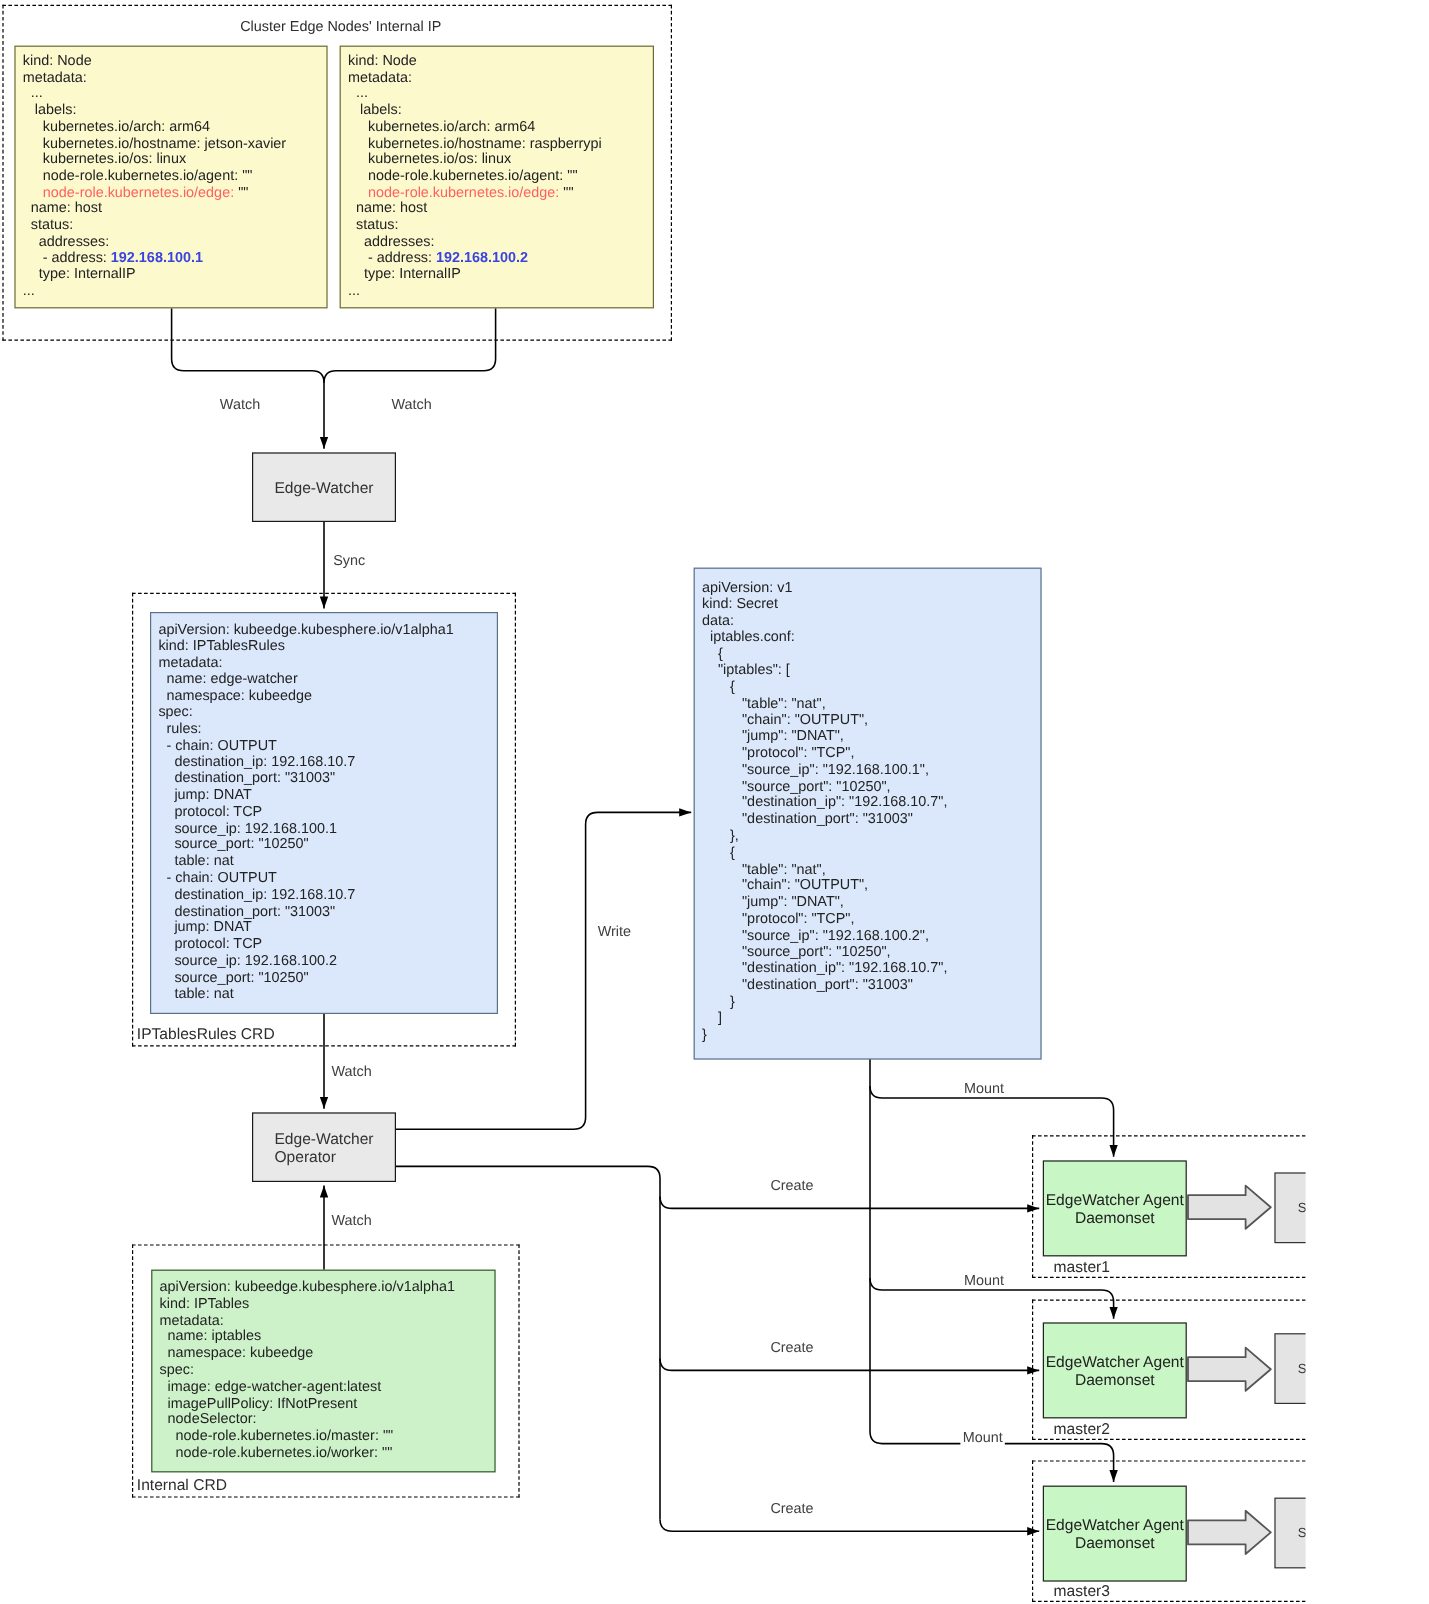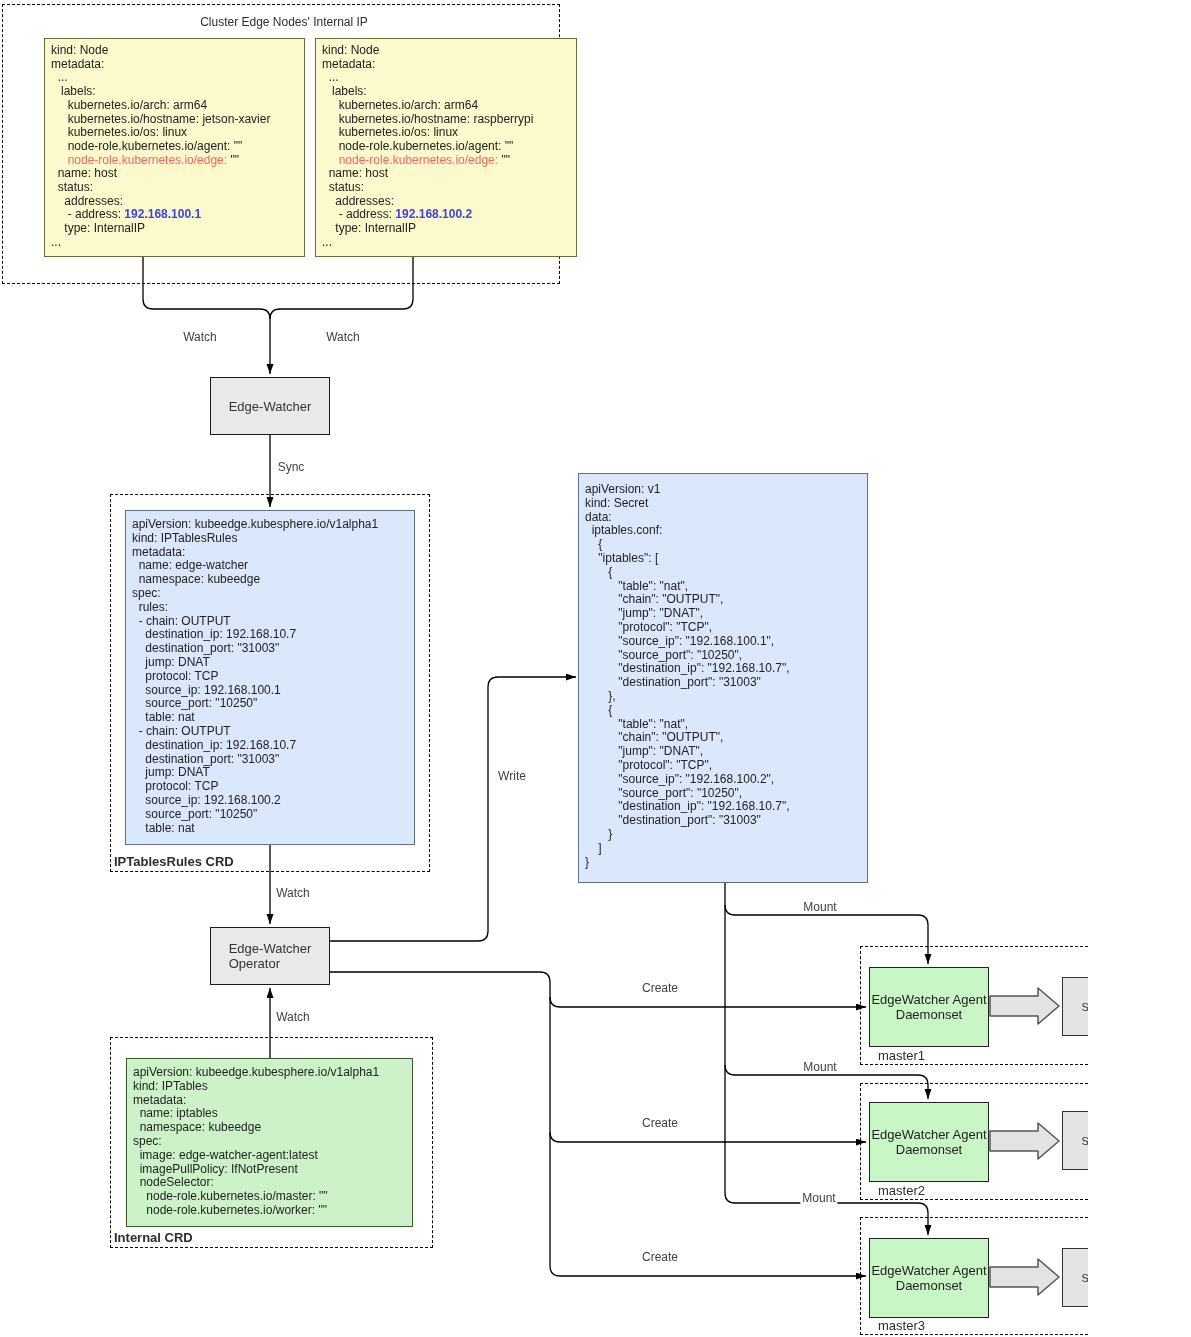--- a/index.html
+++ b/index.html
@@ -1,40 +1,40 @@
 <!DOCTYPE html>
 <html><head>
 <meta charset="utf-8">
 <style>
   html,body{margin:0;padding:0;background:#fff;}
   #canvas{position:relative;width:1088px;height:1337px;background:#ffffff;overflow:hidden;
           font-family:"Liberation Sans",sans-serif;color:#222;}
   .dashed{position:absolute;border:1px dashed #000;background:transparent;box-sizing:border-box;}
   .node-box{position:absolute;background:#fcf9cd;border:1px solid #6b6b3a;box-sizing:border-box;
-            padding:5px 0 0 6px;margin-left:32px;}
+            padding:5px 0 0 6px;}
   .blue-box{position:absolute;background:#dbe8fb;border:1.5px solid #5b718a;box-sizing:border-box;
             padding:7px 0 0 6px;}
   .green-box{position:absolute;background:#cdf2c9;border:1.5px solid #37592d;box-sizing:border-box;
              padding:7px 0 0 6px;}
   .gray-box{position:absolute;background:#e9e9e9;border:1.5px solid #1a1a1a;box-sizing:border-box;
             display:flex;align-items:center;justify-content:center;text-align:left;
             font-size:13px;color:#333;white-space:pre-line;}
   .agent-box{position:absolute;background:#c9f6c5;border:1.5px solid #222;box-sizing:border-box;
              display:flex;align-items:center;justify-content:center;text-align:center;
              font-size:13px;color:#222;white-space:pre-line;}
   .sys-box{position:absolute;background:#e4e4e4;border:1.5px solid #333;box-sizing:border-box;
            display:flex;align-items:center;justify-content:center;text-align:center;
            font-size:11px;color:#333;}
   .yaml{font-size:12px;line-height:13.7px;white-space:pre;color:#222;}
   .yaml2{font-size:12px;line-height:13.8px;white-space:pre;color:#222;}
   .c-red{color:#ff6060;}
   .c-blue{color:#3b44dd;font-weight:bold;}
   .box-title{position:absolute;left:2px;top:10px;width:558px;text-align:center;
              font-size:12px;color:#2d2d2d;}
-  .crd-label{position:absolute;left:3px;bottom:2px;font-size:13px;color:#2d2d2d;font-weight:bold;}
+  .crd-label{position:absolute;left:3px;bottom:2px;font-size:13px;color:#2d2d2d;}
   .edge-label{position:absolute;transform:translate(-50%,-50%);font-size:12px;color:#404040;
               white-space:nowrap;z-index:6;background:#fff;padding:0 2px;}
   #connector-layer{position:absolute;left:0;top:0;z-index:5;pointer-events:none;}
   .master-label{position:absolute;left:17px;bottom:1px;font-size:13px;color:#2d2d2d;}
 </style>
 </head>
 <body>
 
 <div id="canvas">
 

